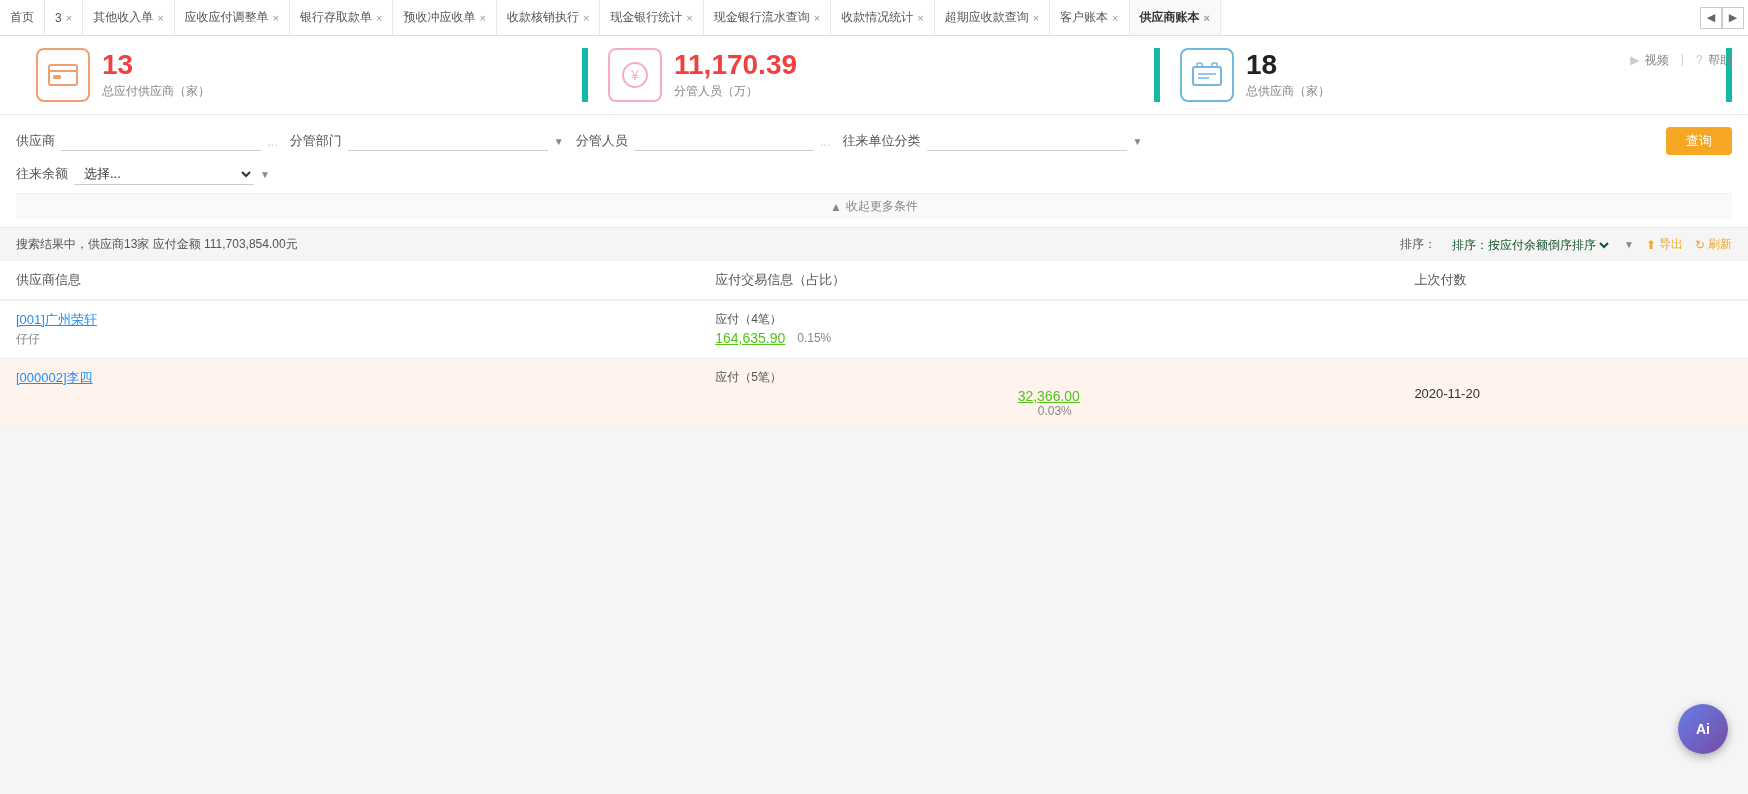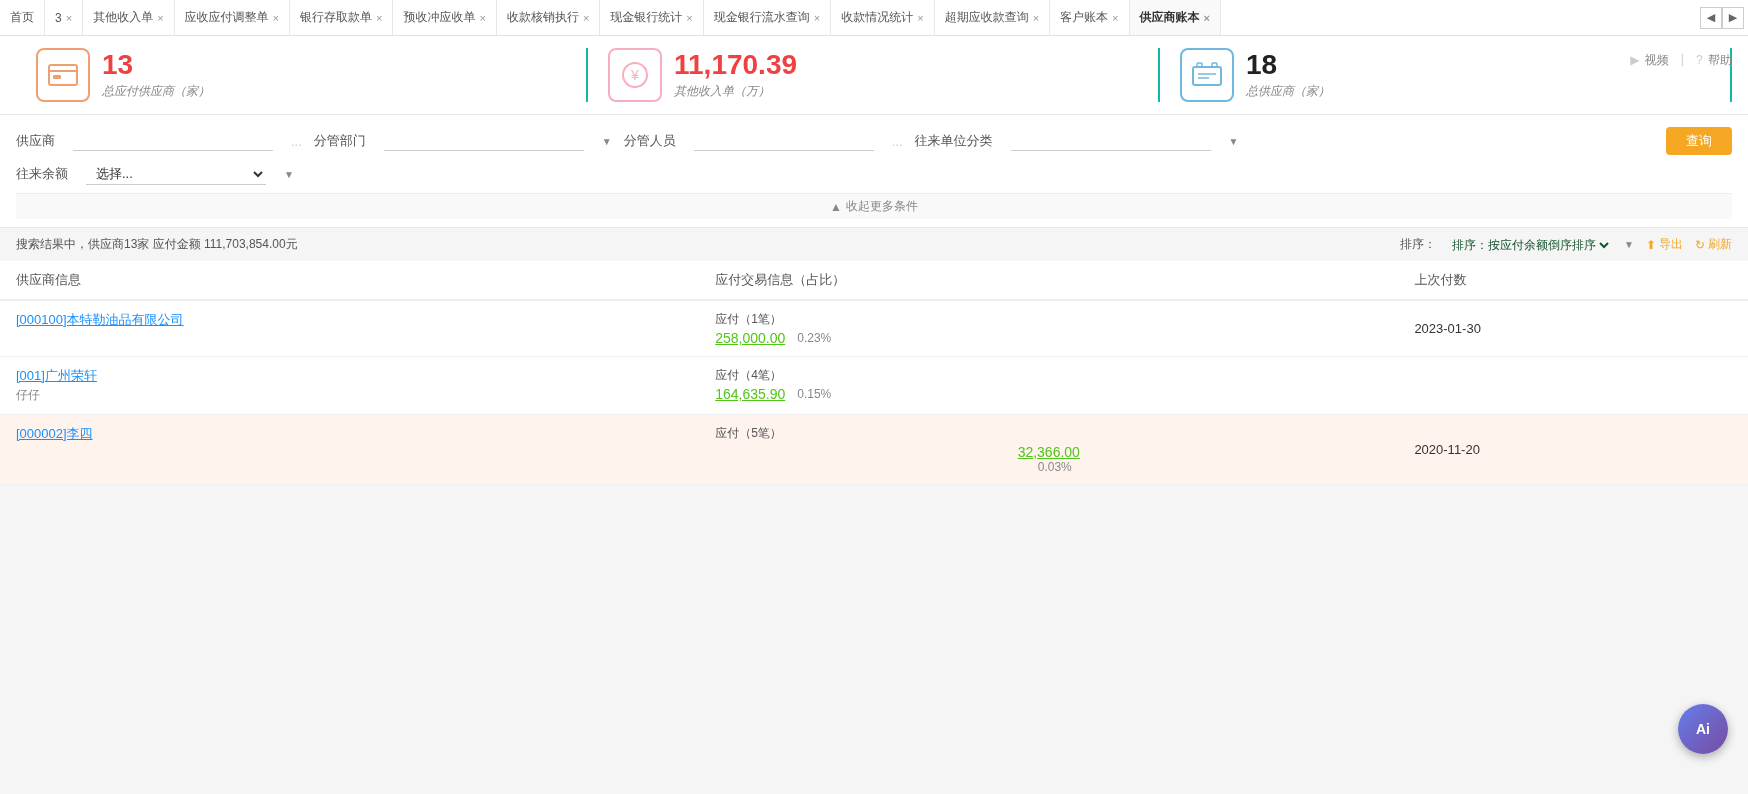--- a/index.html
+++ b/index.html
@@ -53,21 +53,21 @@
       border-bottom: 1px solid #e8e8e8;
       padding: 12px 16px;
       align-items: center;
       position: relative;
     }
     .summary-card {
       display: flex;
       align-items: center;
       flex: 1;
       padding: 0 20px;
-      border-right: 2px solid #14b8a6;
+      border-right: 6px solid #14b8a6;
     }
     .summary-card:last-of-type { border-right: none; }
     .summary-icon {
       width: 54px;
       height: 54px;
       margin-right: 12px;
       display: flex;
       align-items: center;
       justify-content: center;
       font-size: 32px;
@@ -76,21 +76,21 @@
     .icon-orange { color: #f0a070; border: 2px solid #f0a070; }
     .icon-pink { color: #f06080; border: 2px solid #f06080; opacity: 0.5; }
     .icon-blue { color: #70b8e0; border: 2px solid #70b8e0; }
     .summary-info .big-num {
       font-size: 28px;
       font-weight: bold;
       color: #f04040;
       line-height: 1;
     }
     .summary-info .big-num.dark { color: #222; }
-    .summary-info .label { font-size: 12px; color: #888; margin-top: 4px; font-style: italic; }
+    .summary-info .label { font-size: 12px; color: #888; margin-top: 4px; }
     .summary-help {
       position: absolute;
       right: 16px;
       top: 16px;
       display: flex;
       gap: 12px;
       font-size: 12px;
       color: #888;
     }
     .summary-help span { cursor: pointer; }
@@ -104,21 +104,21 @@
     .filter-row {
       display: flex;
       align-items: center;
       gap: 12px;
       margin-bottom: 8px;
       flex-wrap: wrap;
     }
     .filter-item {
       display: flex;
       align-items: center;
-      gap: 18px;
+      gap: 6px;
     }
     .filter-label { font-size: 13px; color: #555; white-space: nowrap; }
     .filter-input {
       border: none;
       border-bottom: 1px solid #ccc;
       outline: none;
       padding: 2px 6px;
       font-size: 13px;
       width: 160px;
       color: #333;
@@ -324,21 +324,21 @@
 
     <div class="summary-card">
       <div class="summary-icon icon-pink">
         <svg width="36" height="36" viewBox="0 0 36 36" fill="none">
           <circle cx="18" cy="18" r="12" stroke="#f06080" stroke-width="2" fill="none"></circle>
           <text x="18" y="23" text-anchor="middle" font-size="14" fill="#f06080">¥</text>
         </svg>
       </div>
       <div class="summary-info">
         <div class="big-num">11,170.39</div>
-        <div class="label">其他收入单（万）</div>
+        <div class="label">分管人员（万）</div>
       </div>
     </div>
 
     <div class="summary-card">
       <div class="summary-icon icon-blue">
         <svg width="36" height="36" viewBox="0 0 36 36" fill="none">
           <rect x="4" y="10" width="28" height="18" rx="2" stroke="#70b8e0" stroke-width="2" fill="none"></rect>
           <rect x="8" y="6" width="5" height="4" rx="1" stroke="#70b8e0" stroke-width="1.5" fill="none"></rect>
           <rect x="23" y="6" width="5" height="4" rx="1" stroke="#70b8e0" stroke-width="1.5" fill="none"></rect>
           <line x1="9" y1="17" x2="27" y2="17" stroke="#70b8e0" stroke-width="1.5"></line>
@@ -428,31 +428,20 @@
   <div class="table-container">
     <table class="data-table">
       <thead>
         <tr>
           <th style="width:40%;">供应商信息</th>
           <th style="width:40%;">应付交易信息（占比）</th>
           <th style="width:20%;">上次付数</th>
         </tr>
       </thead>
       <tbody id="table-body">
-          <tr>
-            <td><a class="supplier-link">[000100]本特勒油品有限公司</a></td>
-            <td>
-              <div class="tx-label">应付（1笔）</div>
-              <div style="display: flex; align-items: center;">
-                <a class="amount-green">258,000.00</a>
-                <span class="tx-pct">0.23%</span>
-              </div>
-            </td>
-            <td style="vertical-align: middle;">2023-01-30</td>
-          </tr>
           <tr>
             <td><a class="supplier-link">[001]广州荣轩</a><div class="sub-info">仔仔</div></td>
             <td>
               <div class="tx-label">应付（4笔）</div>
               <div style="display: flex; align-items: center;">
                 <a class="amount-green">164,635.90</a>
                 <span class="tx-pct">0.15%</span>
               </div>
             </td>
             <td style="vertical-align: middle;"></td>

